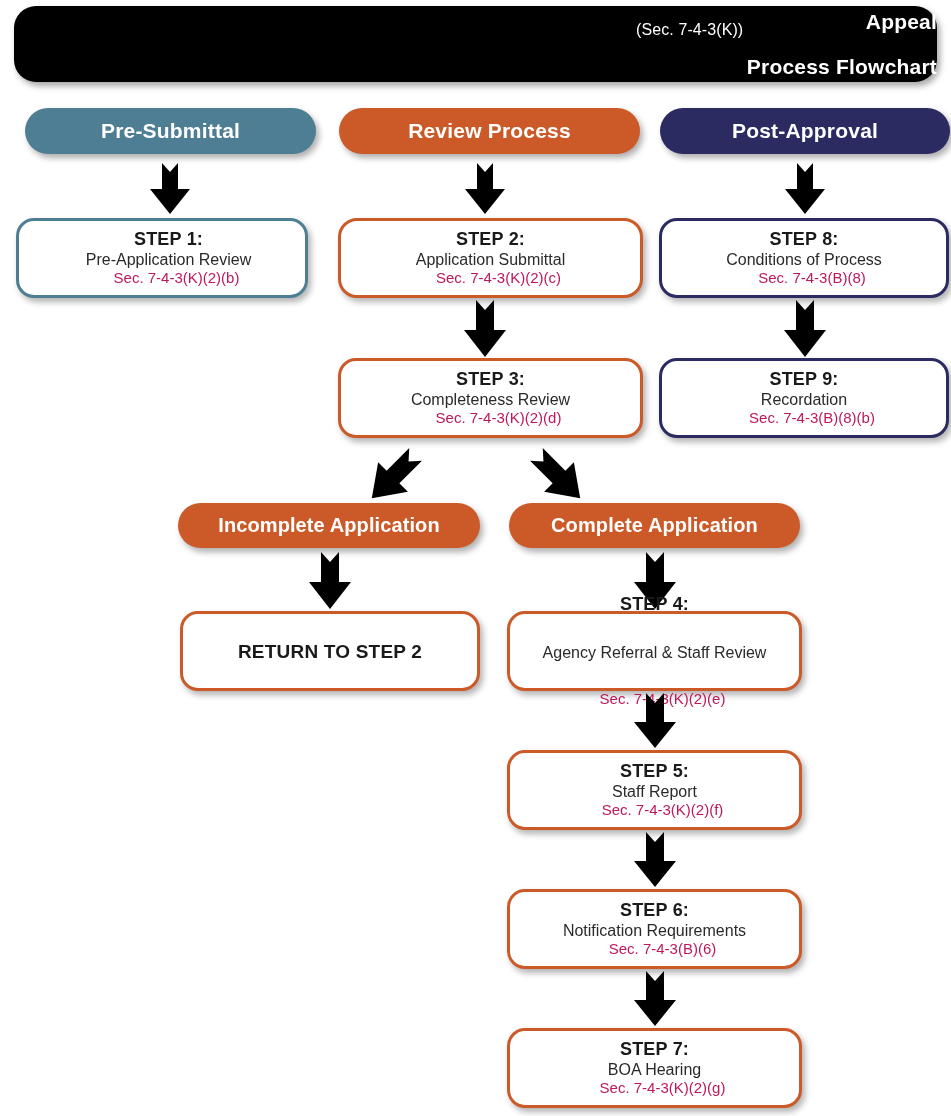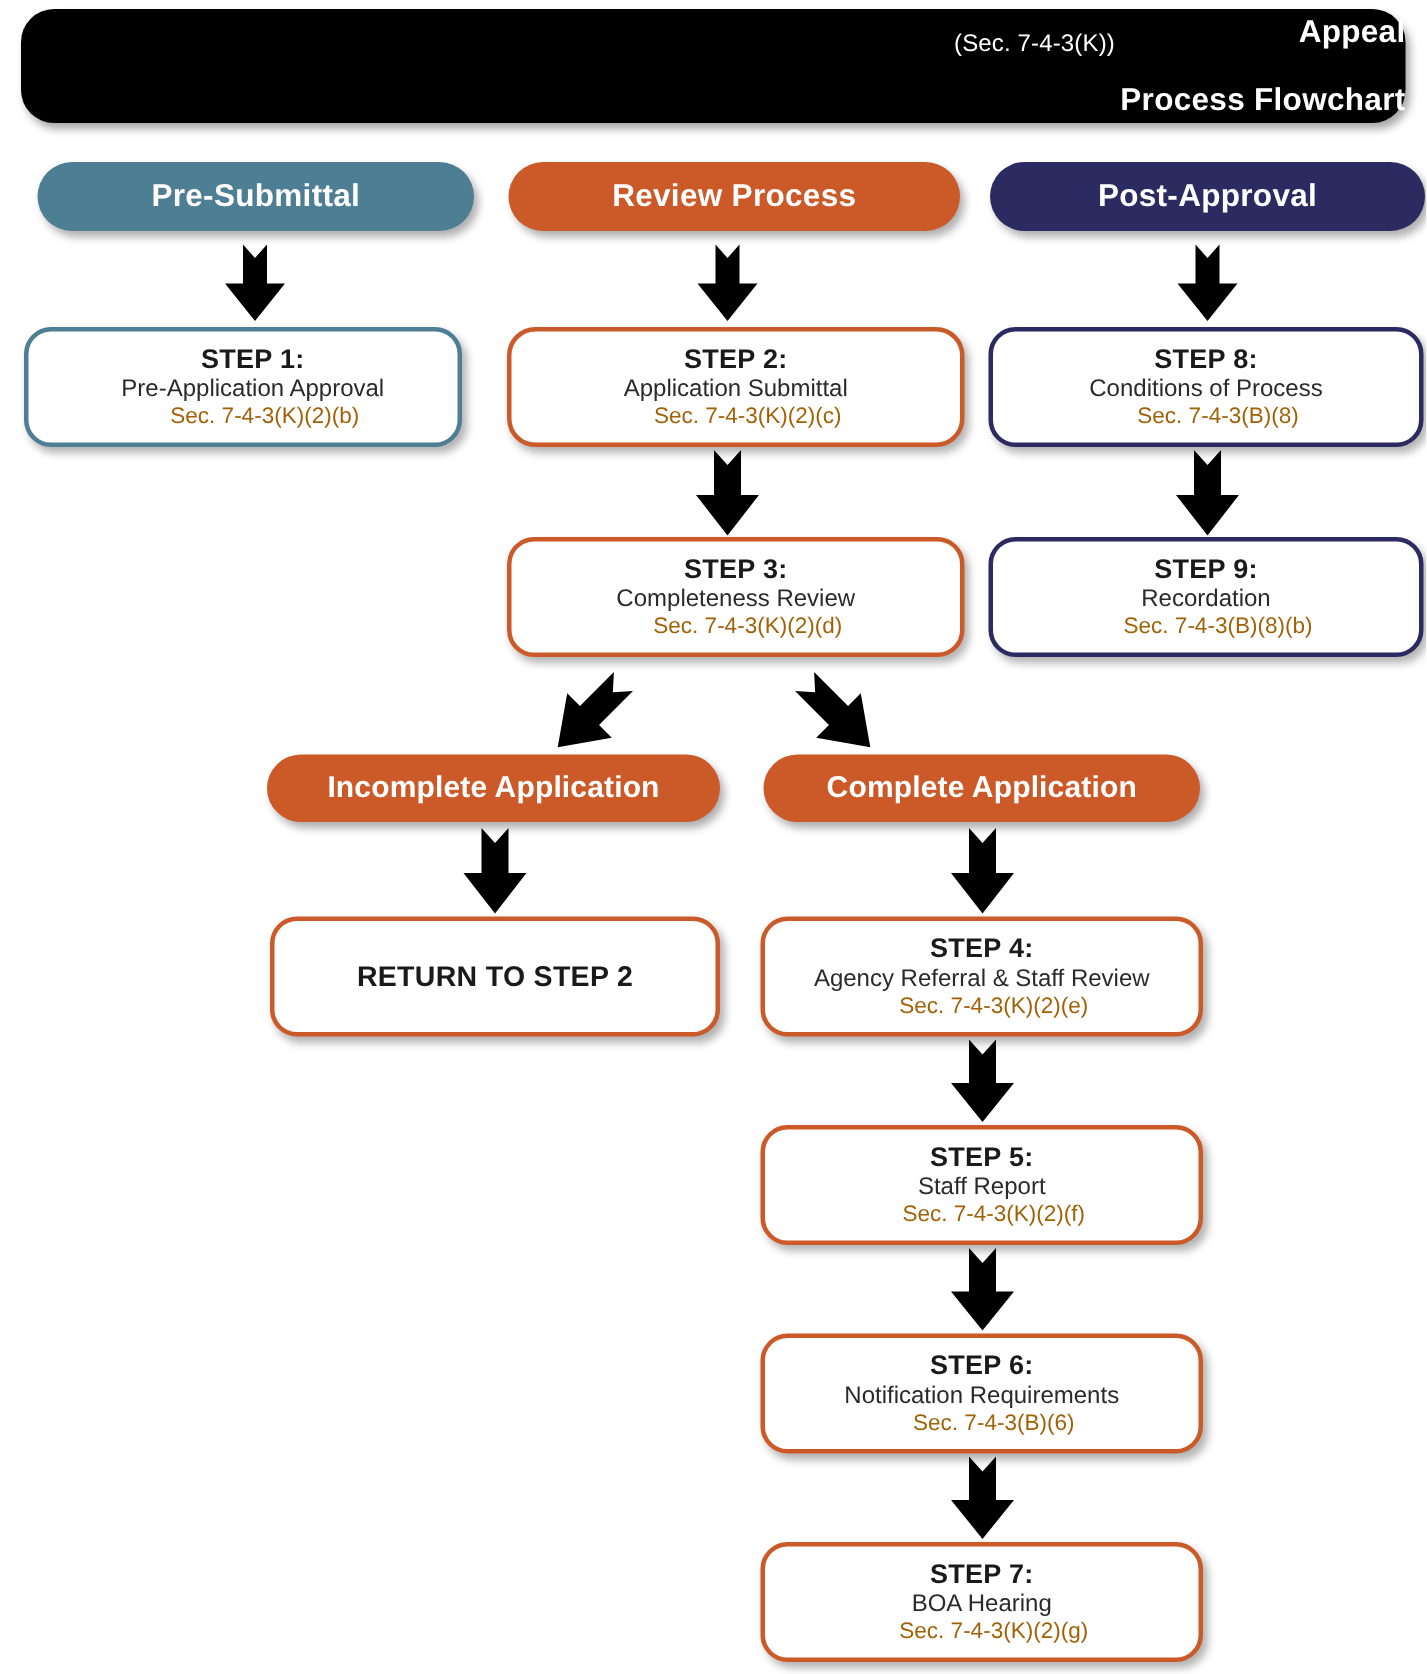--- a/index.html
+++ b/index.html
@@ -120,21 +120,21 @@
   }
   .step-sub {
     font-size: 16px;
     font-weight: normal;
     color: #2a2a2a;
     line-height: 19px;
   }
   .step-cite {
     font-size: 15px;
     font-weight: normal;
-    color: #a16207;
+    color: #be185d;
     line-height: 18px;
     margin-left: 16px;
   }
   .step-box.single .step-title {
     font-size: 19px;
   }
 
   
   .arrow {
     position: absolute;
@@ -176,21 +176,21 @@
     </svg>
   </div>
   <div class="arrow" style="left:781px; top:163px;">
     <svg width="48" height="52" viewBox="0 0 48 52">
       <path d="M16 0 L24 9 L32 0 L32 26 L44 26 L24 51 L4 26 L16 26 Z" fill="#000000"></path>
     </svg>
   </div>
 
   <div class="step-box" style="left:16px; top:218px; width:292px; height:80px; border-color:#4D7E93;padding-left:19px;">
     <div class="step-title">STEP 1:</div>
-    <div class="step-sub">Pre-Application Approval</div>
+    <div class="step-sub">Pre-Application Review</div>
     <div class="step-cite">Sec. 7-4-3(K)(2)(b)</div>
   </div>
 
   <div class="step-box" style="left:338px; top:218px; width:305px; height:80px; border-color:#CB5A28;border-radius:19px;">
     <div class="step-title">STEP 2:</div>
     <div class="step-sub">Application Submittal</div>
     <div class="step-cite">Sec. 7-4-3(K)(2)(c)</div>
   </div>
 
   <div class="step-box" style="left:659px; top:218px; width:290px; height:80px; border-color:#2B2B62;">
@@ -252,21 +252,21 @@
   <div class="arrow" style="left:631px; top:552px;">
     <svg width="48" height="58" viewBox="0 0 48 58">
       <path d="M15 0 L24 10 L33 0 L33 30 L45 30 L24 57 L3 30 L15 30 Z" fill="#000000"></path>
     </svg>
   </div>
 
   <div class="step-box single" style="left:180px; top:611px; width:300px; height:80px; border-color:#CB5A28;">
     <div class="step-title">RETURN TO STEP 2</div>
   </div>
 
-  <div class="step-box" style="left:507px; top:611px; width:295px; height:80px; border-color:#CB5A28;">
+  <div class="step-box" style="left:507px; top:611px; width:295px; height:80px; border-color:#CB5A28;gap:28px;">
     <div class="step-title">STEP 4:</div>
     <div class="step-sub">Agency Referral &amp; Staff Review</div>
     <div class="step-cite">Sec. 7-4-3(K)(2)(e)</div>
   </div>
 
   <div class="arrow" style="left:631px; top:693px;">
     <svg width="48" height="56" viewBox="0 0 48 56">
       <path d="M15 0 L24 10 L33 0 L33 29 L45 29 L24 55 L3 29 L15 29 Z" fill="#000000"></path>
     </svg>
   </div>

